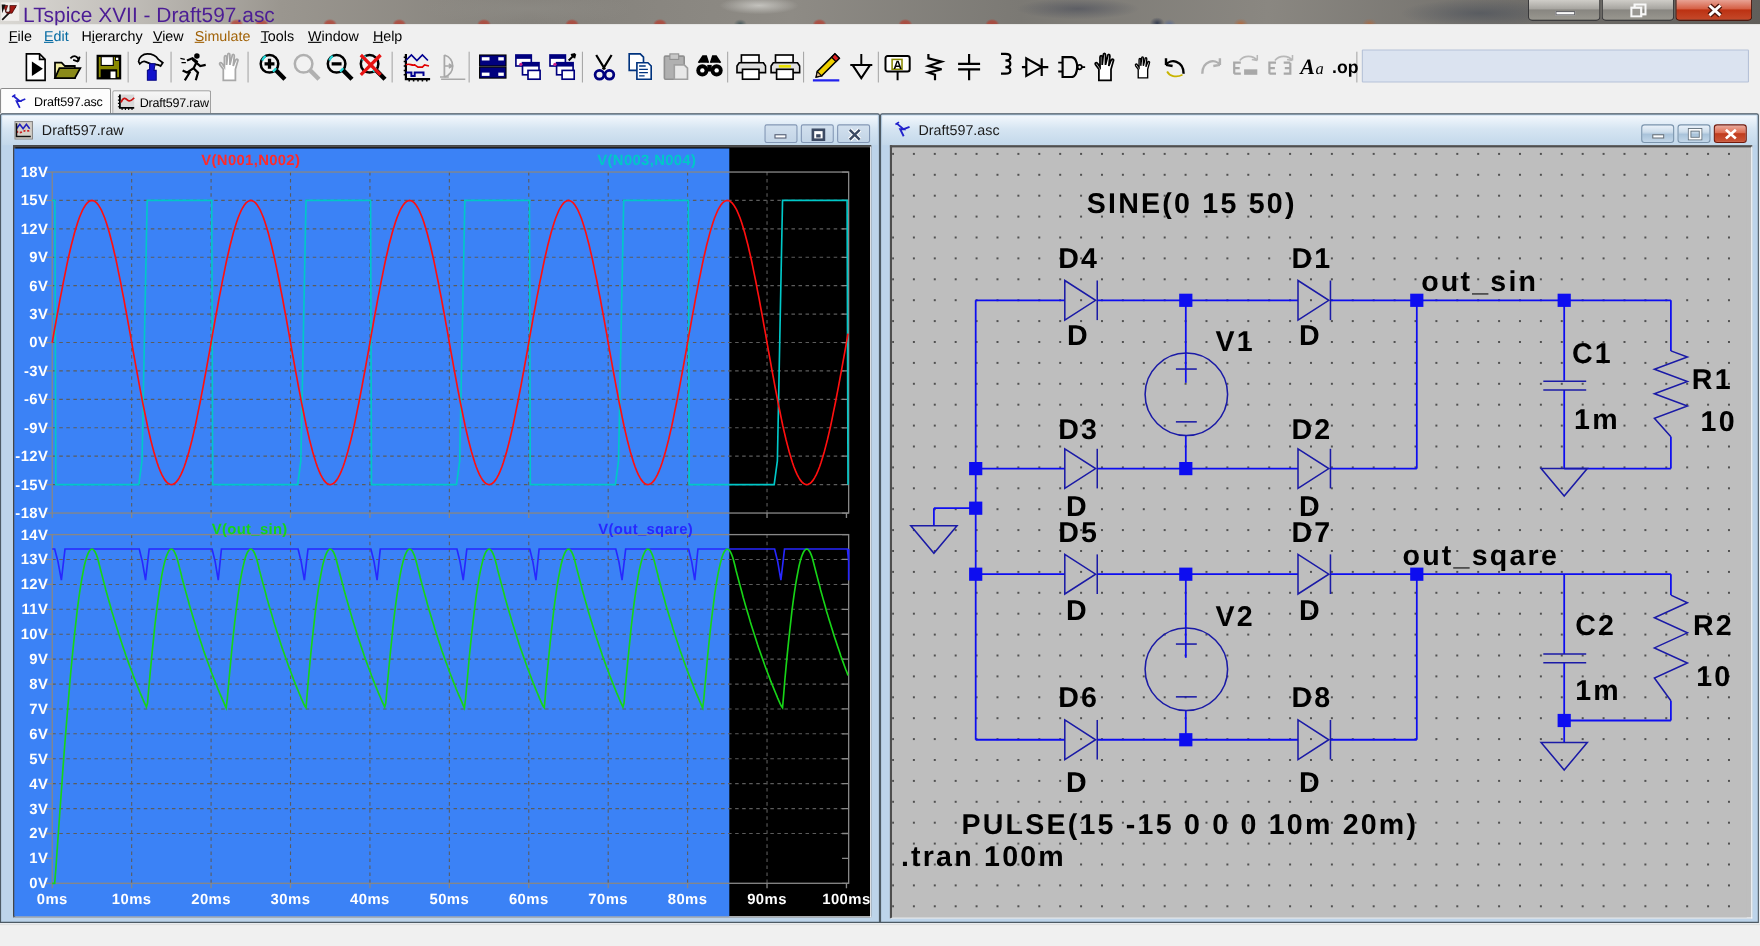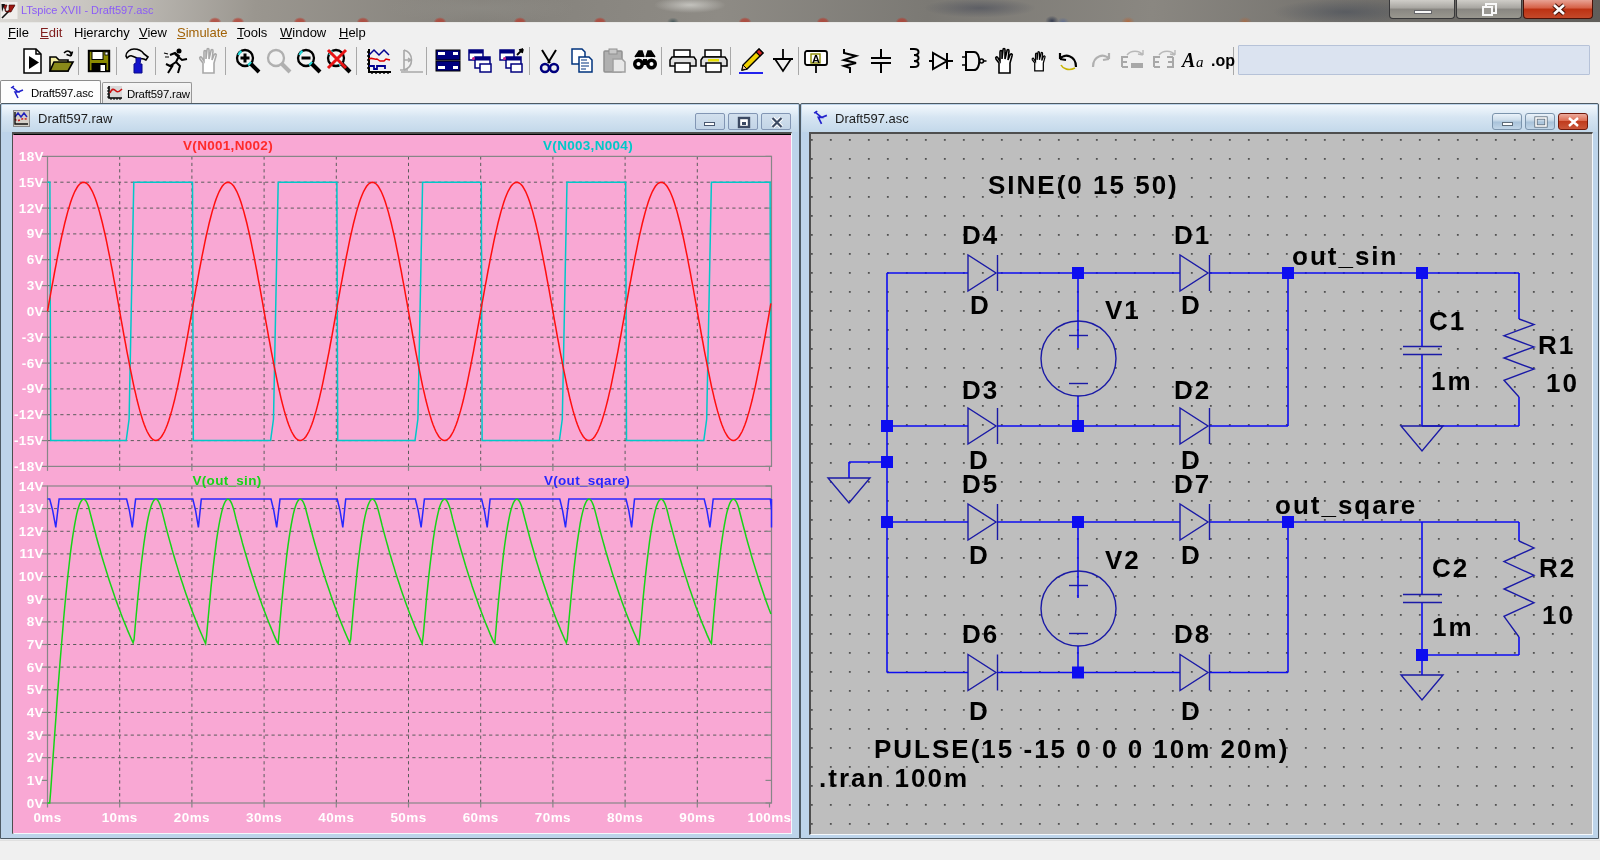--- a/index.html
+++ b/index.html
@@ -25,41 +25,41 @@
 radial-gradient(ellipse 90px 16px at 1345px 12px,rgba(62,70,84,.5),rgba(62,70,84,0) 80%),
 radial-gradient(ellipse 120px 18px at 480px 8px,rgba(146,144,138,.5),rgba(146,144,138,0) 80%),
 linear-gradient(95deg,#dad8d4 0%,#c6c3be 6%,#9a968f 16%,#84817b 30%,#8e8b85 45%,#7b7974 58%,#8a8781 72%,#716f6b 86%,#605e5a 100%)"></div>
 <div class="abs" style="left:0;top:22px;width:1600px;height:1px;background:#e8e8e6"></div>
 <svg class="abs" style="left:1px;top:2px" width="17" height="17" viewBox="0 0 17 17">
 <rect x="0" y="0" width="16.5" height="17" fill="#f0eeec"></rect>
 <path d="M1,16 L13,4" stroke="#111" stroke-width="1.6"></path>
 <path d="M2,3 L6,3 L4,9 L8,9 L8,3 L14,3 L10,10 L5,10 Z" fill="#a01812" stroke="#300" stroke-width="0.6"></path>
 <path d="M0.5,2 L4,2 L1,10 Z" fill="#111"></path>
 </svg>
-<div class="abs" style="left:21px;top:4px;font-size:11px;color:#8b5cf6">LTspice XVII - Draft597.asc</div>
+<div class="abs" style="left:21px;top:4px;font-size:19px;color:#4c1d95">LTspice XVII - Draft597.asc</div>
 <div class="abs" style="left:1389px;top:0;width:205px;height:19px">
 <div class="abs" style="left:0;top:0;width:66px;height:19px;background:linear-gradient(#cfcdc8,#a7a5a0 45%,#888681 50%,#99978f);border:1px solid #38383a;border-top:none;border-radius:0 0 4px 4px">
  <div class="abs" style="left:24px;top:10px;width:18px;height:4px;background:#f8f8f8;border:1px solid #66666a"></div>
     </div>
 <div class="abs" style="left:67px;top:0;width:66px;height:19px;background:linear-gradient(#cfcdc8,#a7a5a0 45%,#888681 50%,#99978f);border:1px solid #38383a;border-top:none;border-radius:0 0 4px 4px">
  <svg class="abs" style="left:25px;top:3px" width="15" height="13" viewBox="0 0 15 13">
         <rect x="4" y="1" width="10" height="9" fill="none" stroke="#f8f8f8" stroke-width="2"></rect>
         <rect x="1" y="4" width="9" height="8" fill="#9a9893" stroke="#f8f8f8" stroke-width="2"></rect>
       </svg>
     </div>
 <div class="abs" style="left:134px;top:0;width:70px;height:19px;background:linear-gradient(#e8a294,#d55f45 45%,#bc3112 50%,#c4492a);border:1px solid #4a1208;border-top:none;border-radius:0 0 4px 4px">
  <svg class="abs" style="left:27px;top:3px" width="16" height="13" viewBox="0 0 16 13">
         <path d="M3,2 L13,11 M13,2 L3,11" stroke="#4c150b" stroke-width="5"></path>
         <path d="M3,2 L13,11 M13,2 L3,11" stroke="#fdfdfd" stroke-width="2.6"></path>
       </svg>
     </div>
 </div>
 <div class="abs" style="left:0;top:23px;width:1600px;height:21px;background:#f0f0f0"></div>
 <div class="abs" style="left:8px;top:25px;font-size:13px;color:#000"><u>F</u>ile</div>
-<div class="abs" style="left:40px;top:25px;font-size:13px;color:#7f1d1d"><u>E</u>dit</div>
+<div class="abs" style="left:40px;top:25px;font-size:13px;color:#0369a1"><u>E</u>dit</div>
 <div class="abs" style="left:74px;top:25px;font-size:13px;color:#000">H<u>i</u>erarchy</div>
 <div class="abs" style="left:139px;top:25px;font-size:13px;color:#000"><u>V</u>iew</div>
 <div class="abs" style="left:177px;top:25px;font-size:13px;color:#a16207"><u>S</u>imulate</div>
 <div class="abs" style="left:237px;top:25px;font-size:13px;color:#000"><u>T</u>ools</div>
 <div class="abs" style="left:280px;top:25px;font-size:13px;color:#000"><u>W</u>indow</div>
 <div class="abs" style="left:339px;top:25px;font-size:13px;color:#000"><u>H</u>elp</div>
 <div class="abs" style="left:0;top:44px;width:1600px;height:34px;background:#f0f0f0">
     <div style="position:absolute;left:2px;top:50px;width:3px;height:24px;background:repeating-linear-gradient(#b0b0b0 0 2px,#f0f0f0 2px 4px);"></div>
     <div style="position:absolute;left:77.5px;top:3px;width:1px;height:28px;background:#a8a8a8"></div>
     <div style="position:absolute;left:116px;top:3px;width:1px;height:28px;background:#a8a8a8"></div>
@@ -302,21 +302,21 @@
         <rect x="5" y="6" width="4" height="3" fill="#3c4a63"></rect>
       </svg>
     </div>
     <div class="abs" style="left:760px;top:9px;width:30px;height:17px;background:linear-gradient(#d2e0ee,#c2d4e6);border:1px solid #8296b4;border-radius:2px">
       <svg class="abs" style="left:8px;top:2px" width="14" height="13" viewBox="0 0 14 13">
         <path d="M2.5,2 L11.5,11 M11.5,2 L2.5,11" stroke="#fff" stroke-width="4.2"></path>
         <path d="M2.5,2 L11.5,11 M11.5,2 L2.5,11" stroke="#3c4a63" stroke-width="2.2"></path>
       </svg>
     </div>
     <div class="abs" style="left:11px;top:28px;width:780px;height:702px;border-top:2px solid #4e4e4e;border-left:2px solid #4e4e4e;border-right:1px solid #f4f8fc;border-bottom:1px solid #f4f8fc;background:#000"></div>
-    <div class="abs" style="left:12px;top:31px;width:778px;height:698px;background:#f9a8d4">
+    <div class="abs" style="left:12px;top:31px;width:650px;height:698px;background:#3b82f6">
       <svg width="778" height="698" viewBox="12 134 778 698" style="position:absolute;left:0;top:0">
         <g stroke="#5c5c5c" stroke-width="1" stroke-dasharray="3.2,3.2">
           <line x1="46.5" y1="181.2" x2="770.5" y2="181.2"></line>
           <line x1="46.5" y1="207.1" x2="770.5" y2="207.1"></line>
           <line x1="46.5" y1="232.9" x2="770.5" y2="232.9"></line>
           <line x1="46.5" y1="258.7" x2="770.5" y2="258.7"></line>
           <line x1="46.5" y1="284.6" x2="770.5" y2="284.6"></line>
           <line x1="46.5" y1="310.4" x2="770.5" y2="310.4"></line>
           <line x1="46.5" y1="336.2" x2="770.5" y2="336.2"></line>
           <line x1="46.5" y1="362.1" x2="770.5" y2="362.1"></line>

